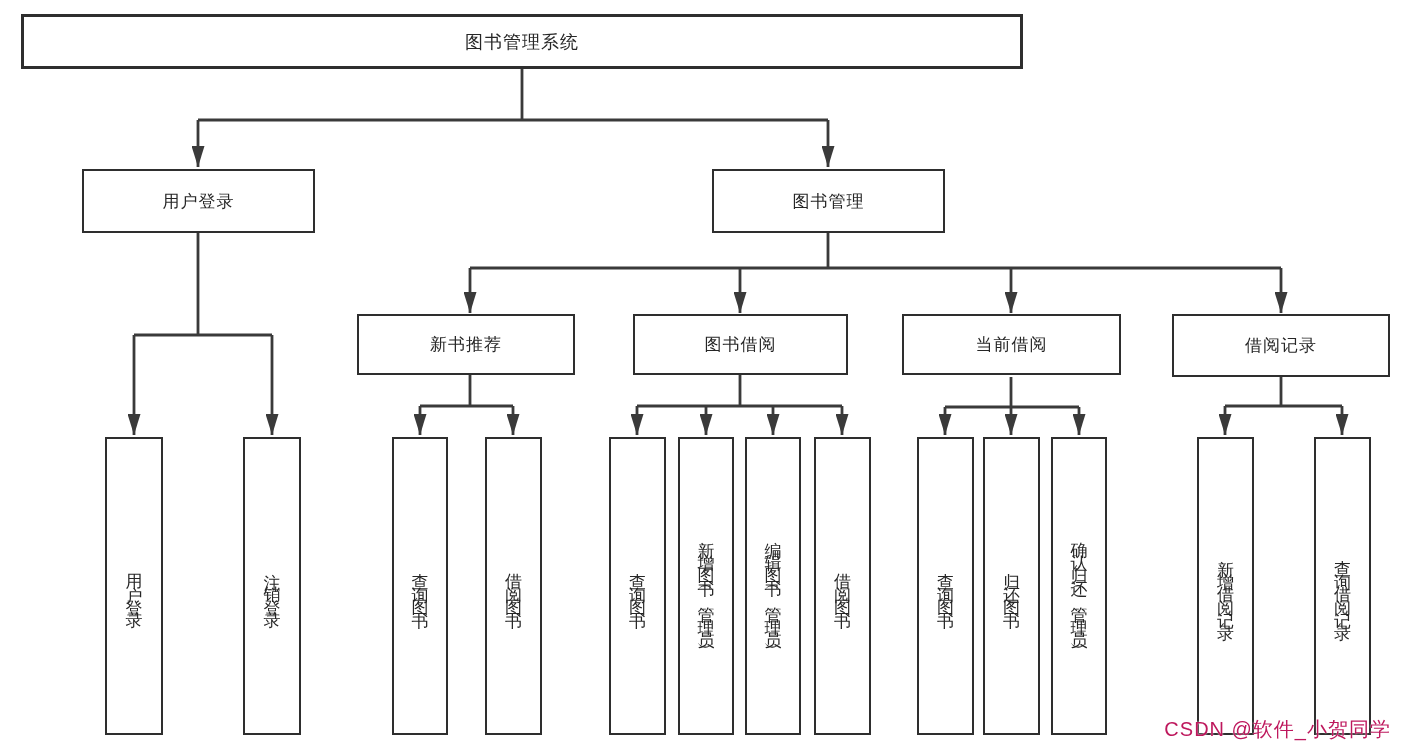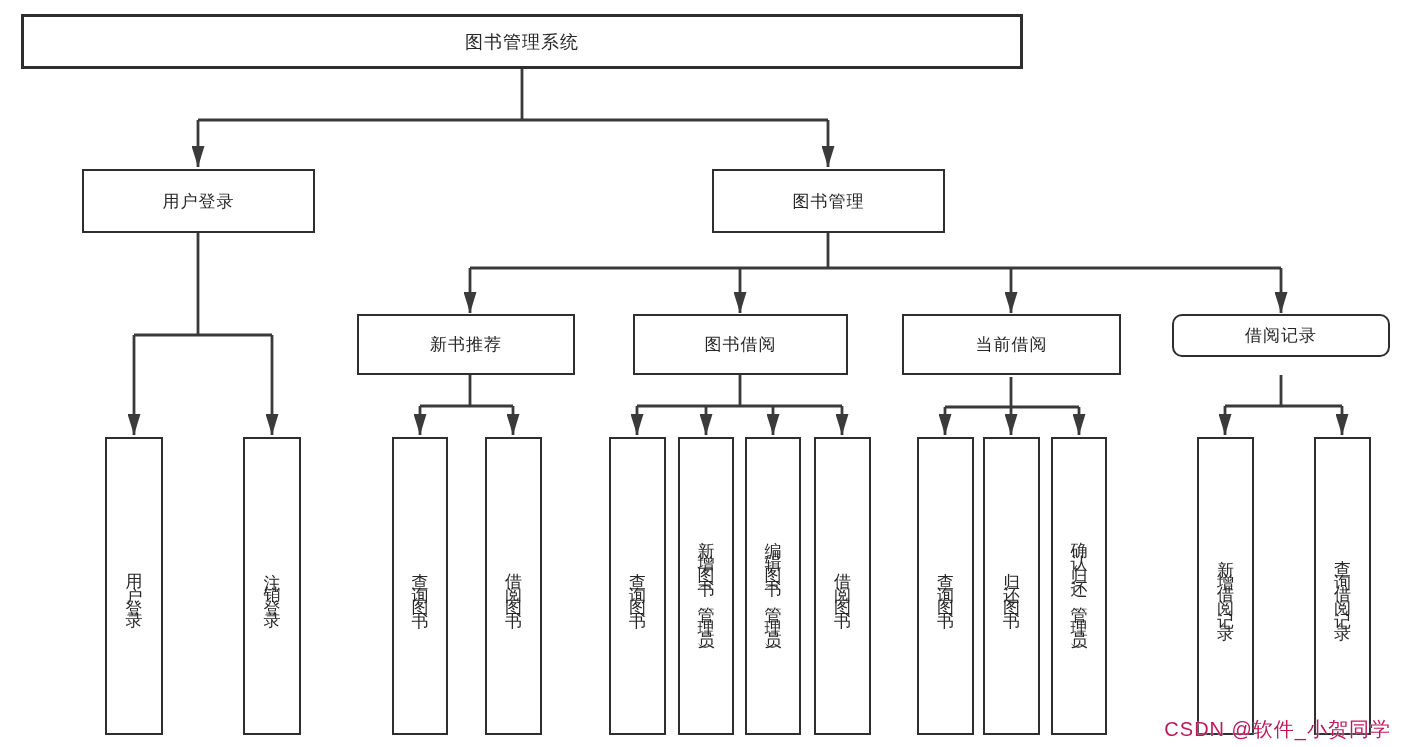--- a/index.html
+++ b/index.html
@@ -95,21 +95,21 @@
   </svg>
 
   <div class="node root" style="left:21px; top:14px; width:1002px; height:55px;font-family:Liberation Mono, monospace;">图书管理系统</div>
 
   <div class="node h" style="left:82px; top:169px; width:233px; height:64px;">用户登录</div>
   <div class="node h" style="left:712px; top:169px; width:233px; height:64px;">图书管理</div>
 
   <div class="node h" style="left:344px; top:314px; width:218px; height:61px;margin-left:13px;">新书推荐</div>
   <div class="node h" style="left:633px; top:314px; width:215px; height:61px;text-align:right;">图书借阅</div>
   <div class="node h" style="left:902px; top:314px; width:219px; height:61px;font-family:Liberation Mono, monospace;">当前借阅</div>
-  <div class="node h" style="left:1172px; top:314px; width:218px; height:43px;border-radius:10px;">借阅记录</div>
+  <div class="node h" style="left:1172px; top:314px; width:218px; height:63px;">借阅记录</div>
 
   <div class="node v" style="left:105px; top:437px; width:58px; height:298px;">用户登录</div>
   <div class="node v" style="left:243px; top:437px; width:58px; height:298px;">注销登录</div>
 
   <div class="node v" style="left:392px; top:437px; width:56px; height:298px;">查询图书</div>
   <div class="node v" style="left:485px; top:437px; width:57px; height:298px;">借阅图书</div>
 
   <div class="node v" style="left:609px; top:437px; width:57px; height:298px;">查询图书</div>
   <div class="node v" style="left:678px; top:437px; width:56px; height:298px;">新增图书（管理员）</div>
   <div class="node v" style="left:745px; top:437px; width:56px; height:298px;">编辑图书（管理员）</div>

